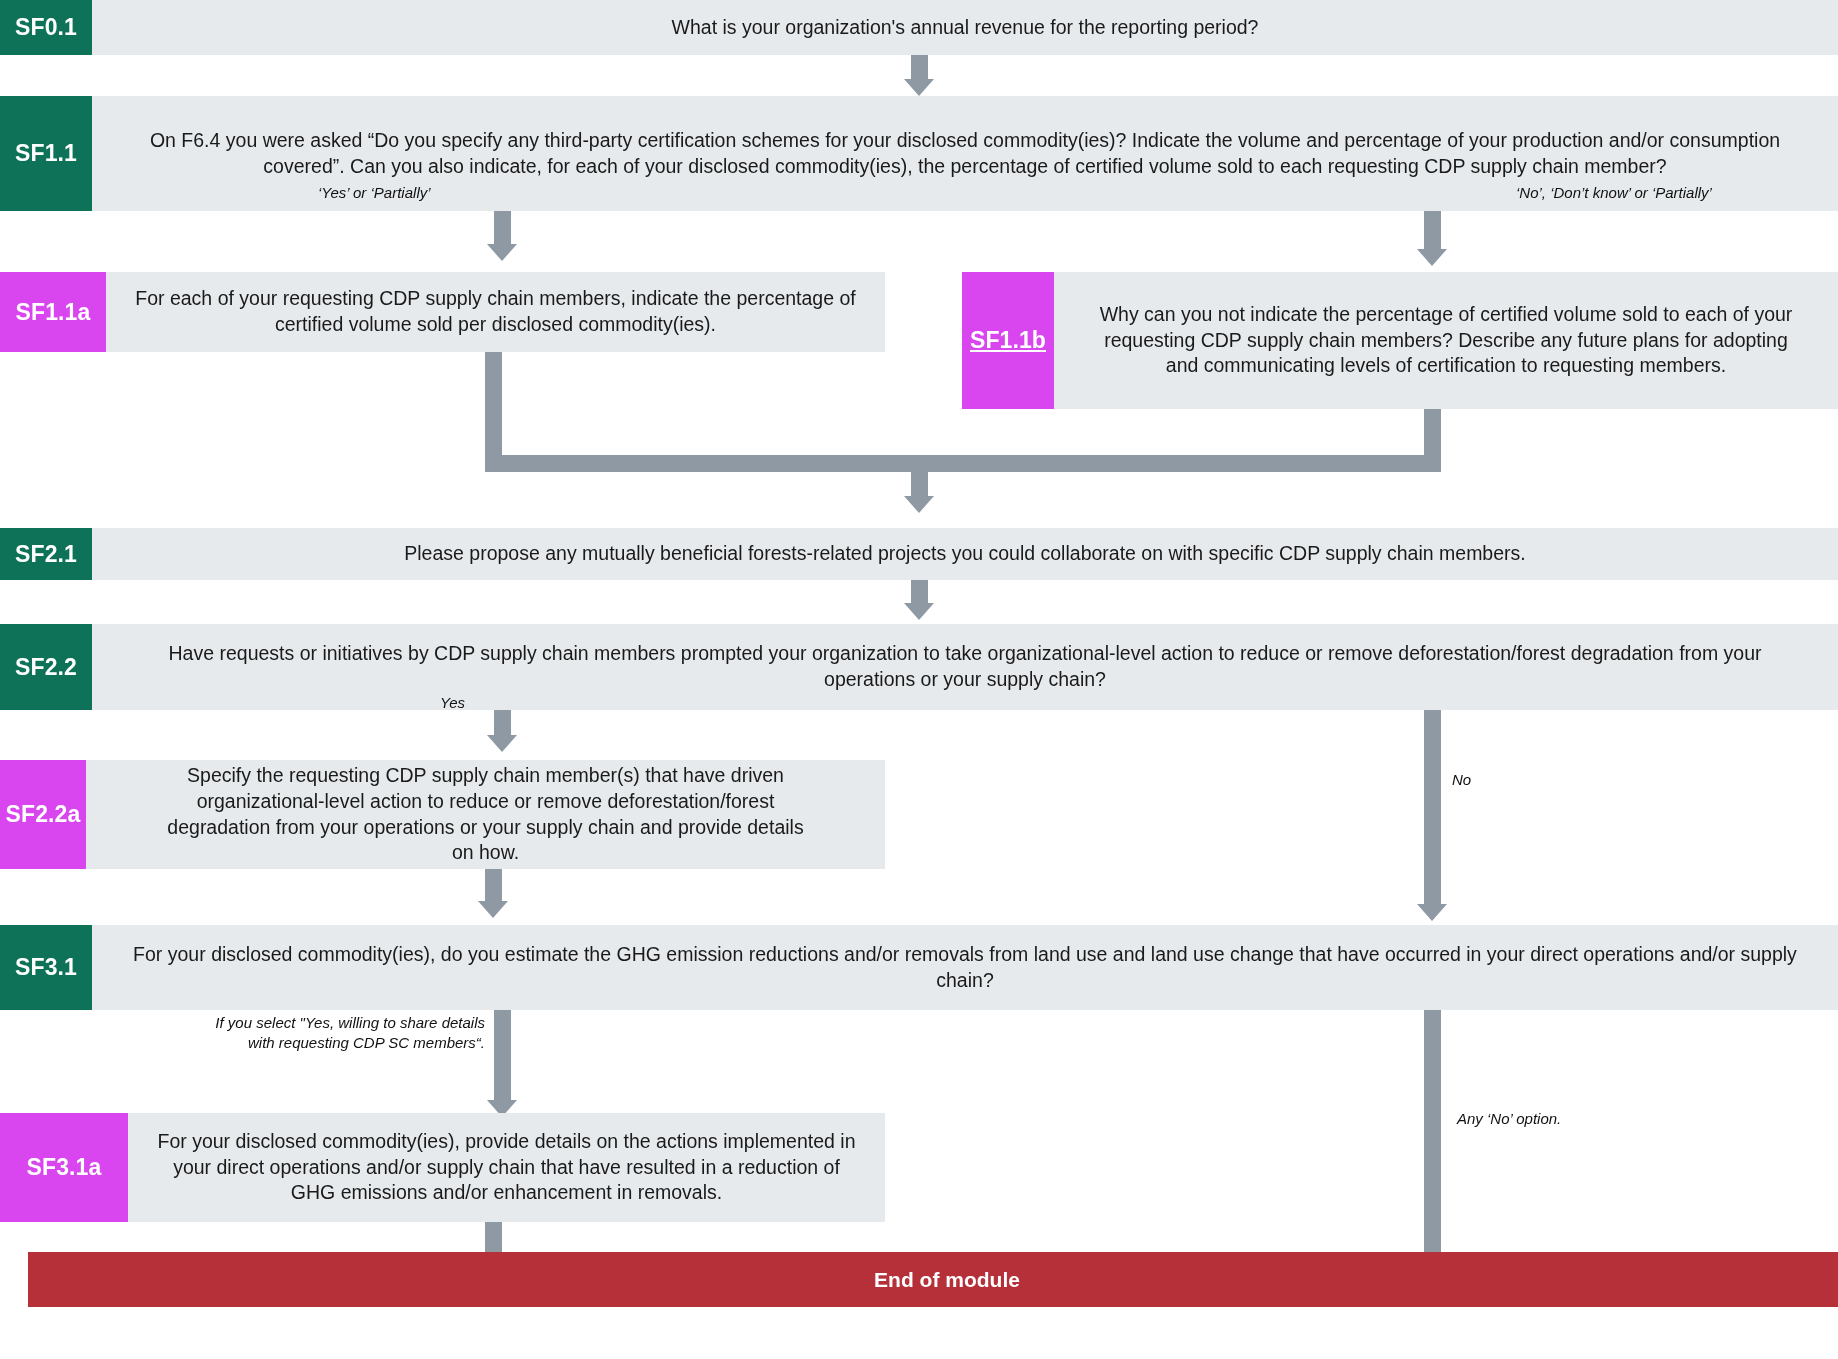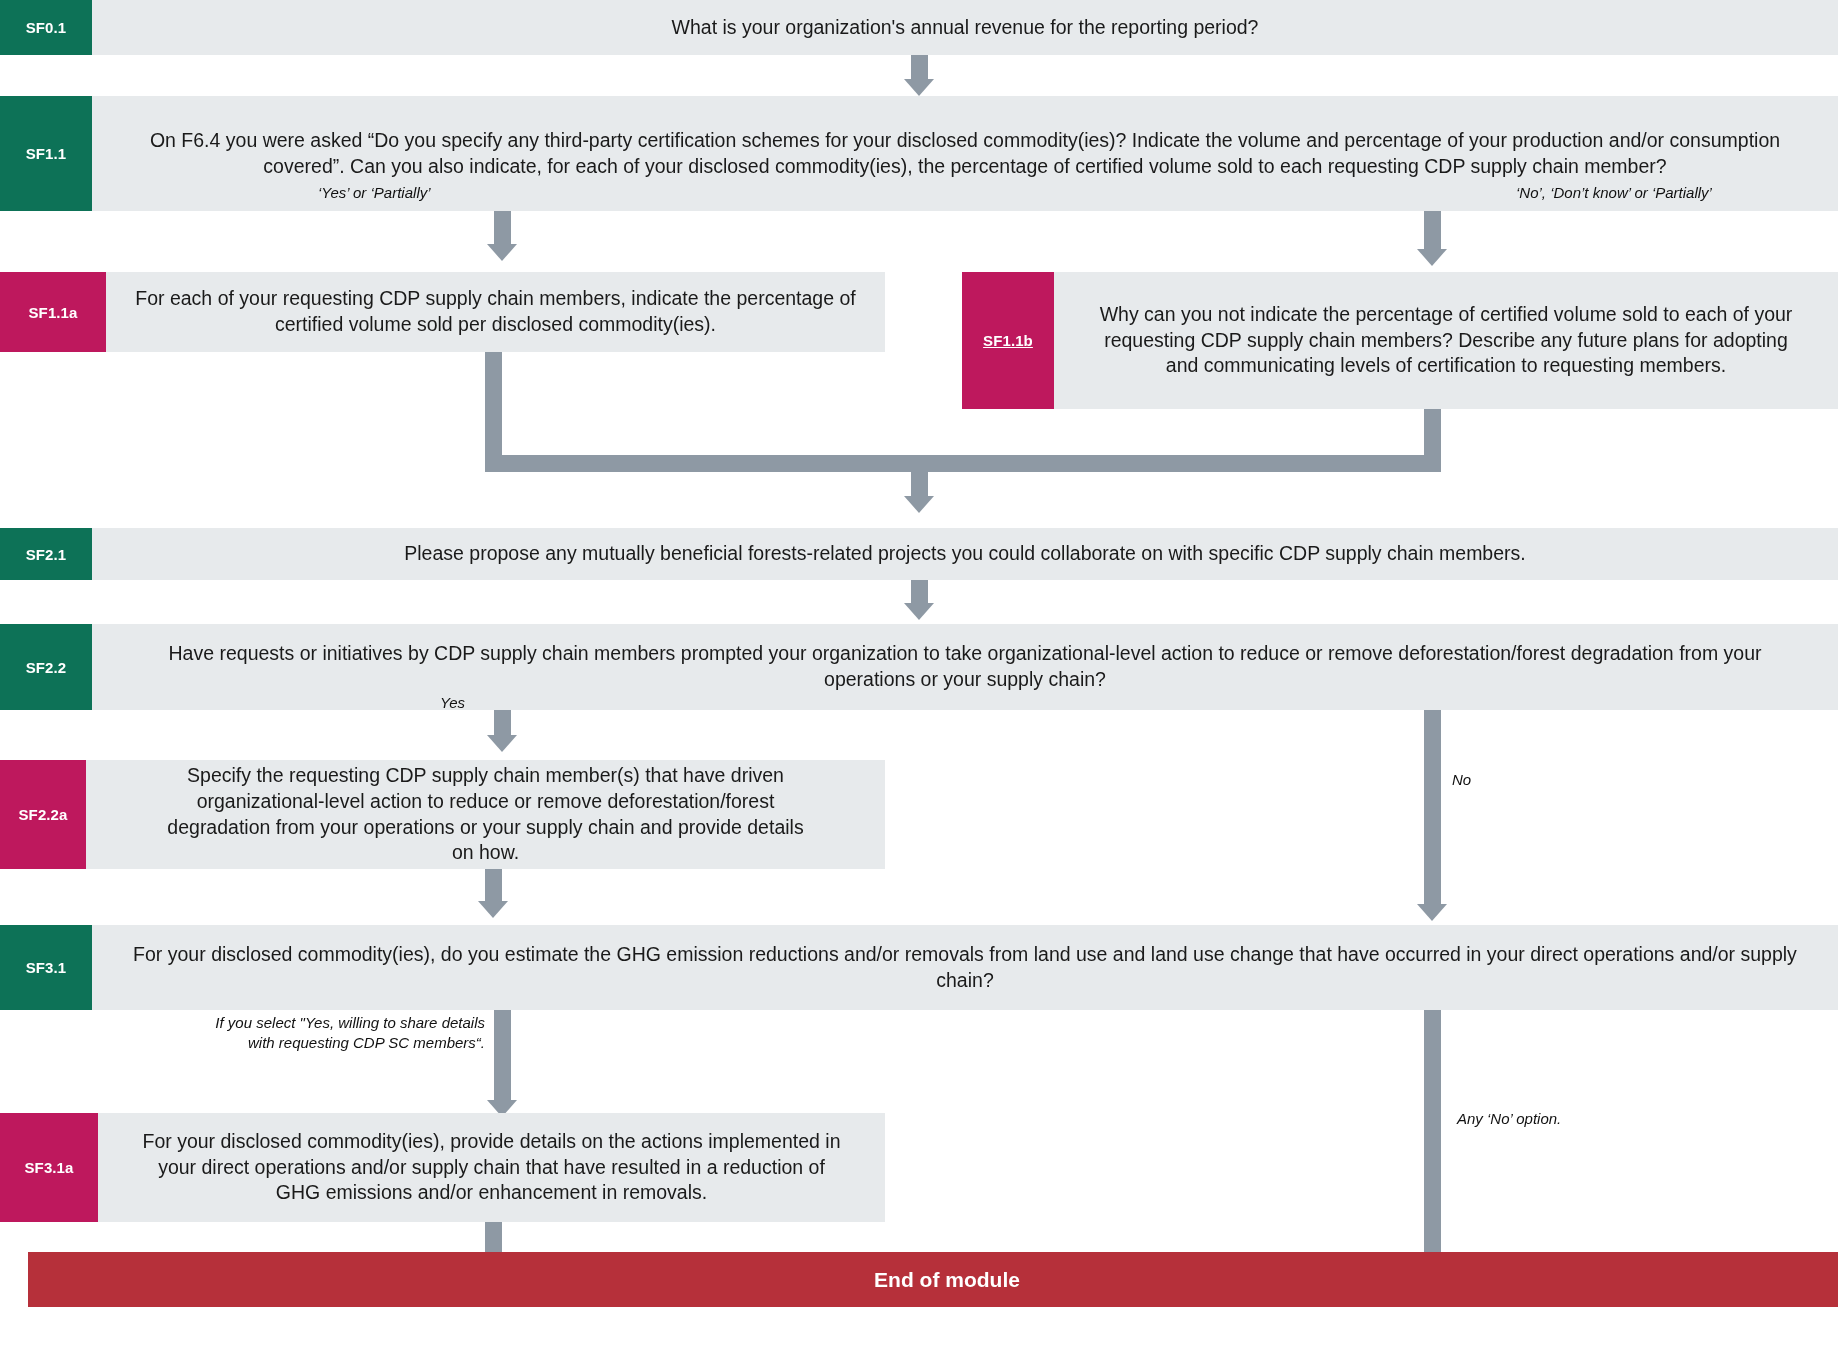--- a/index.html
+++ b/index.html
@@ -21,26 +21,26 @@
     align-items:stretch;
     box-sizing:border-box;
   }
   .tag{
     box-sizing:border-box;
     display:flex;
     align-items:center;
     justify-content:center;
     color:#ffffff;
     font-weight:bold;
-    font-size:15px;
+    font-size:23px;
     letter-spacing:.1px;
     flex:0 0 auto;
   }
   .tag.dark{background:#0d7257;}
-  .tag.light{background:#be185d;}
+  .tag.light{background:#d946ef;}
   .body{
     flex:1 1 auto;
     background:#e7eaec;
     display:flex;
     align-items:center;
     justify-content:center;
     box-sizing:border-box;
   }
   .body p{
     margin:0;
@@ -210,21 +210,21 @@
   </div>
   <div class="elabel wrap" style="left:210px; top:1013px; width:275px;">If you select "Yes, willing to share details with requesting CDP SC members“.</div>
 
   <div class="conn" style="left:0;top:0;width:1838px;height:1359px;pointer-events:none;">
     <div class="vstem" style="left:1424px; top:1010px; width:17px; height:277px;"></div>
     <div class="head" style="left:1417px; top:1287px;"></div>
   </div>
   <div class="elabel" style="left:1457px; top:1109px;">Any ‘No’ option.</div>
 
   <div class="node" style="left:0px; top:1113px; width:885px; height:109px;">
-    <div class="tag light" style="width:98px;">SF3.1a</div>
+    <div class="tag light" style="width:128px;">SF3.1a</div>
     <div class="body">
       <p style="max-width:700px;">For your disclosed commodity(ies), provide details on the actions implemented in your direct operations and/or supply chain that have resulted in a reduction of GHG emissions and/or enhancement in removals.</p>
     </div>
   </div>
 
   <div class="conn" style="left:0;top:0;width:1838px;height:1359px;pointer-events:none;">
     <div class="vstem" style="left:485px; top:1222px; width:17px; height:65px;"></div>
     <div class="head" style="left:478px; top:1287px;"></div>
   </div>
 

